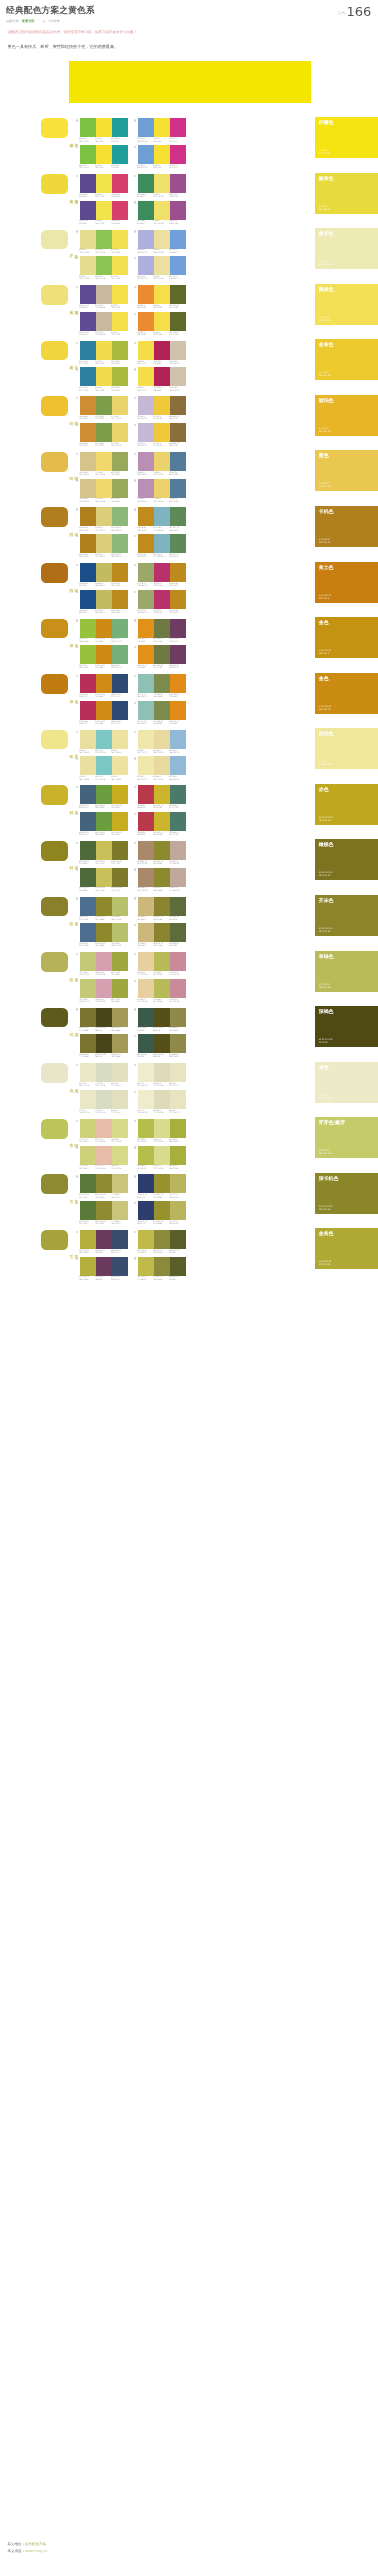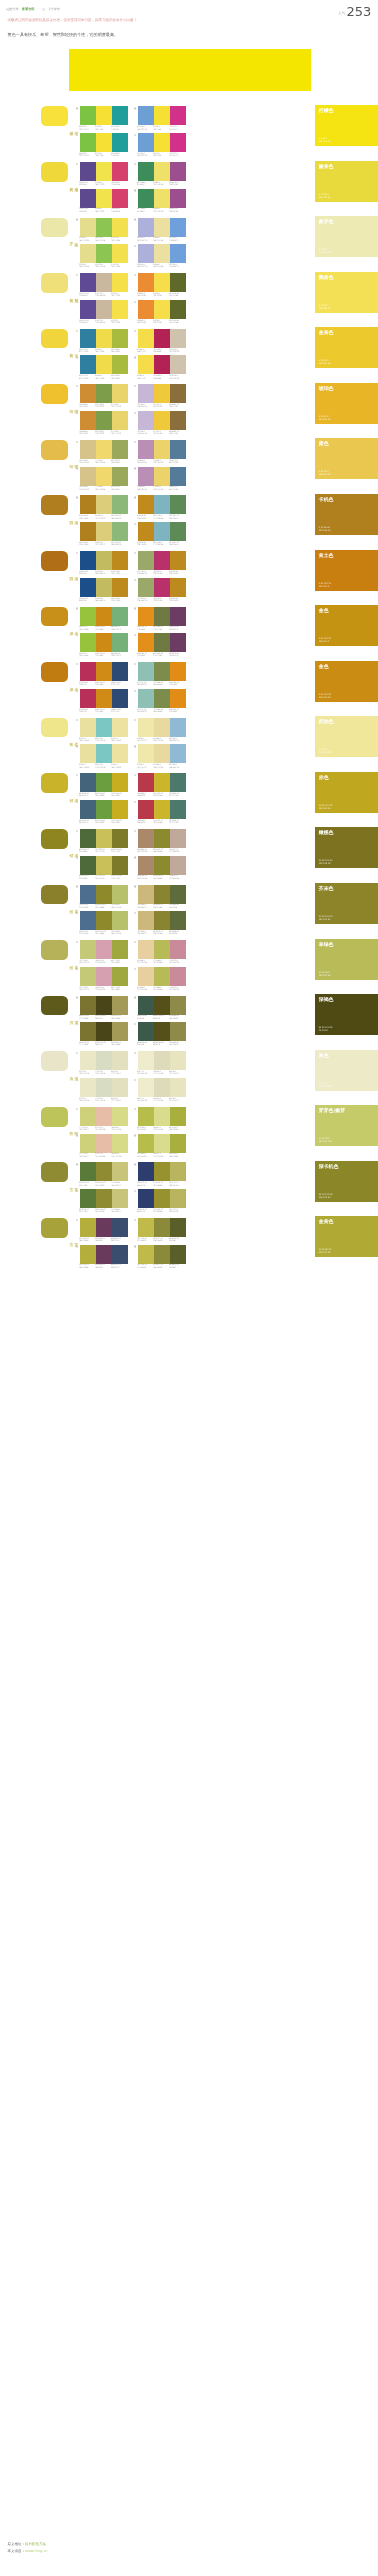--- a/index.html
+++ b/index.html
@@ -81,30 +81,31 @@
 
   
   .footer { position:absolute; left:7.6px; bottom:21px; font-size:3.5px; color:#666; line-height:2.0; }
   .footer a { color:#9ab84f; text-decoration:none; }
   .footer .lk2 { color:#b9cf7d; }
 </style>
 </head>
 <body>
 
 <div class="hdr">
+  <div class="hdr-title">经典配色方案之黄色系</div>
   <div class="hdr-meta">
     <span>站酷分类</span>
     <span class="grn">查看全部</span>
     <span>··</span>
     <span>◴</span>
     <span>1分钟前</span>
   </div>
   <div class="hdr-pop">
     <span class="hdr-pop-lbl">人气</span>
-    <span class="hdr-pop-num">253</span>
+    <span class="hdr-pop-num">166</span>
   </div>
 </div>
 
 <div class="intro">
   <div class="intro-red">转载请注明内容说明以及原著作者，仅供交流与学习用，如果几通内容有什么问题！</div>
   <div class="intro-p">黄色—具有快乐、希望、智慧和轻快的个性，它的明度最高。</div>
 </div>
 
 <div class="hero" style="background: rgb(245, 230, 0);"></div>
 

